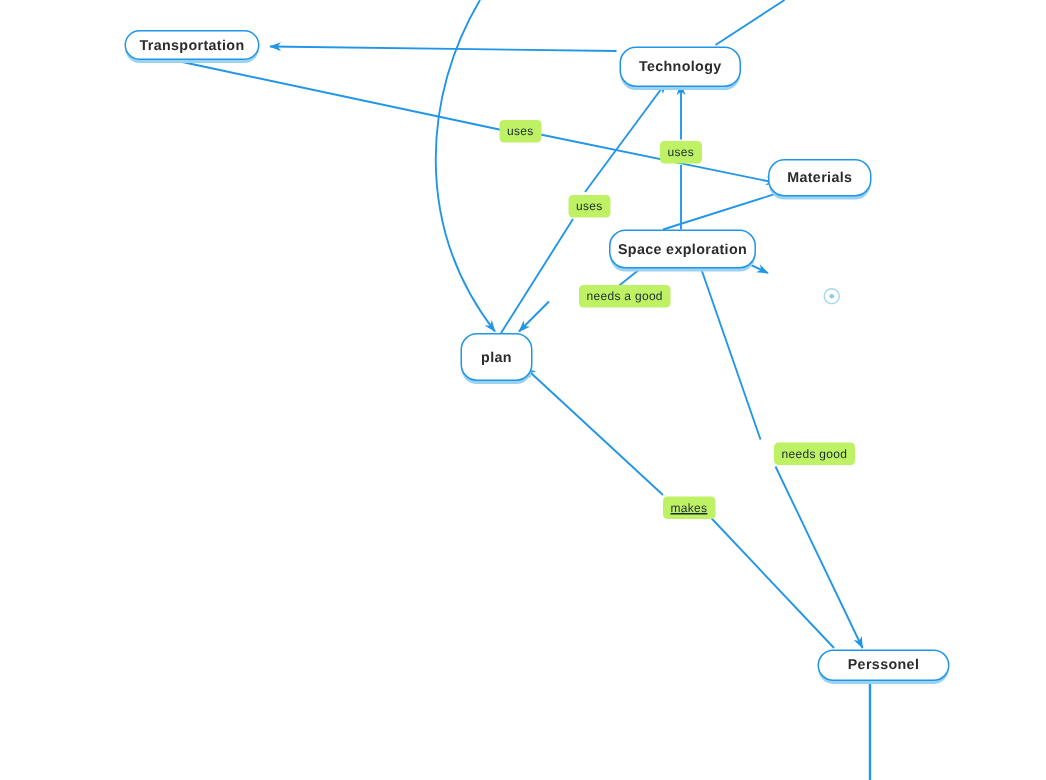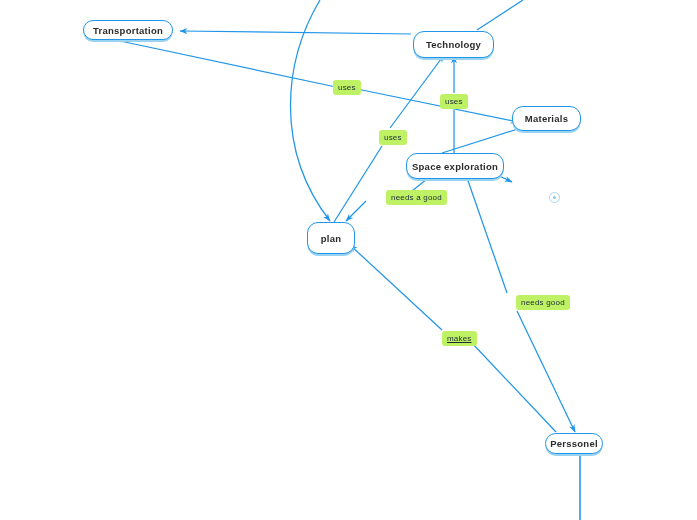--- a/index.html
+++ b/index.html
@@ -149,21 +149,21 @@
 
   <div class="node" style="left:406px; top:153px; width:98px;  height:26px;">
     <span>Space exploration</span>
   </div>
 
 
   <div class="node" style="left:307px; top:222px; width:48px;  height:32px;text-align:center;">
     <span>plan</span>
   </div>
 
-  <div class="node" style="left:545px; top:433px; width:58px;  height:21px;">
+  <div class="node" style="left:545px; top:433px; width:88px;  height:21px;">
     <span>Perssonel</span>
   </div>
 
   <div class="edge-label" style="left:333px; top:80px;">
     <span>uses</span>
   </div>
 
   <div class="edge-label" style="left:440px; top:94px;">
     <span>uses</span>
   </div>

